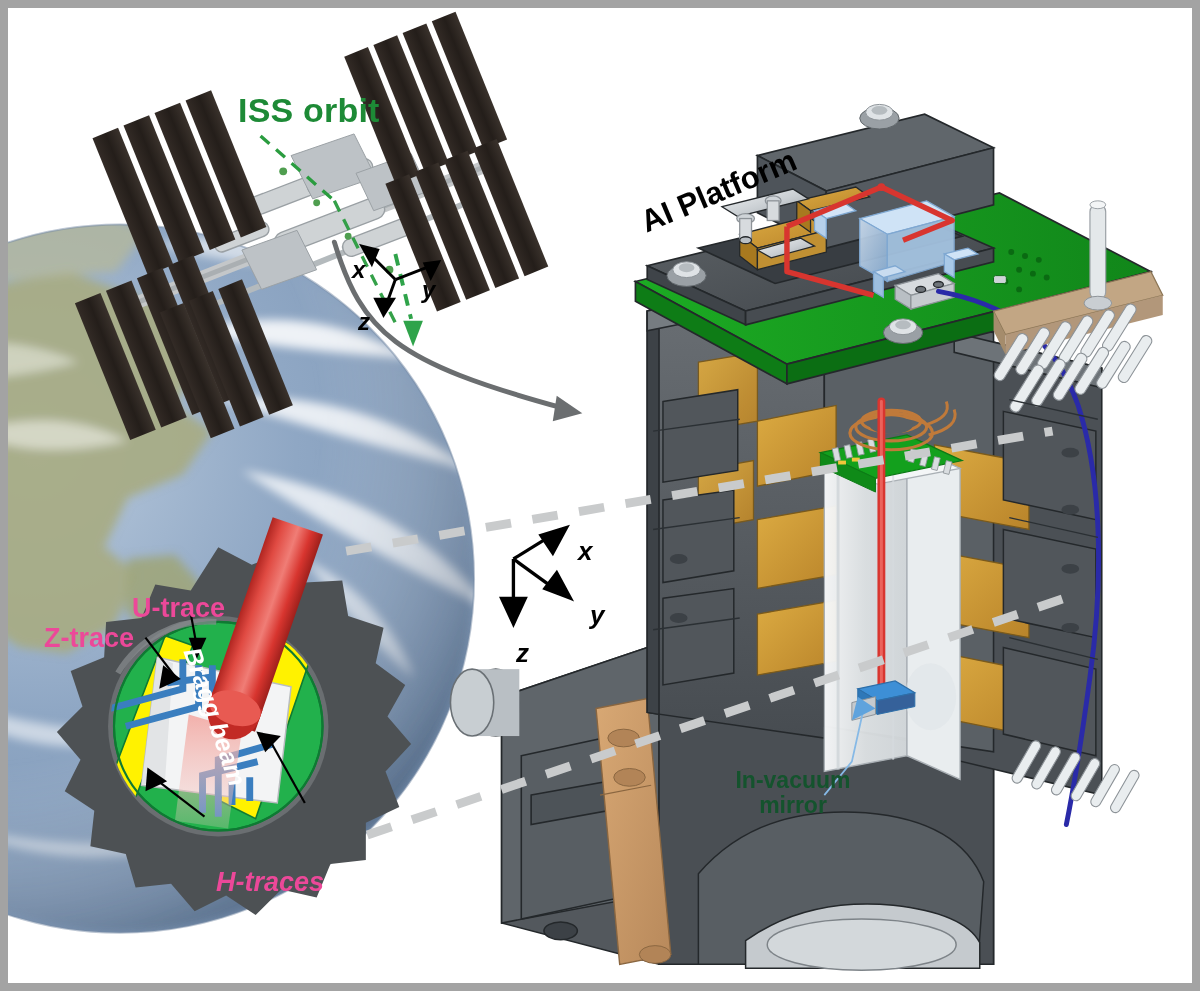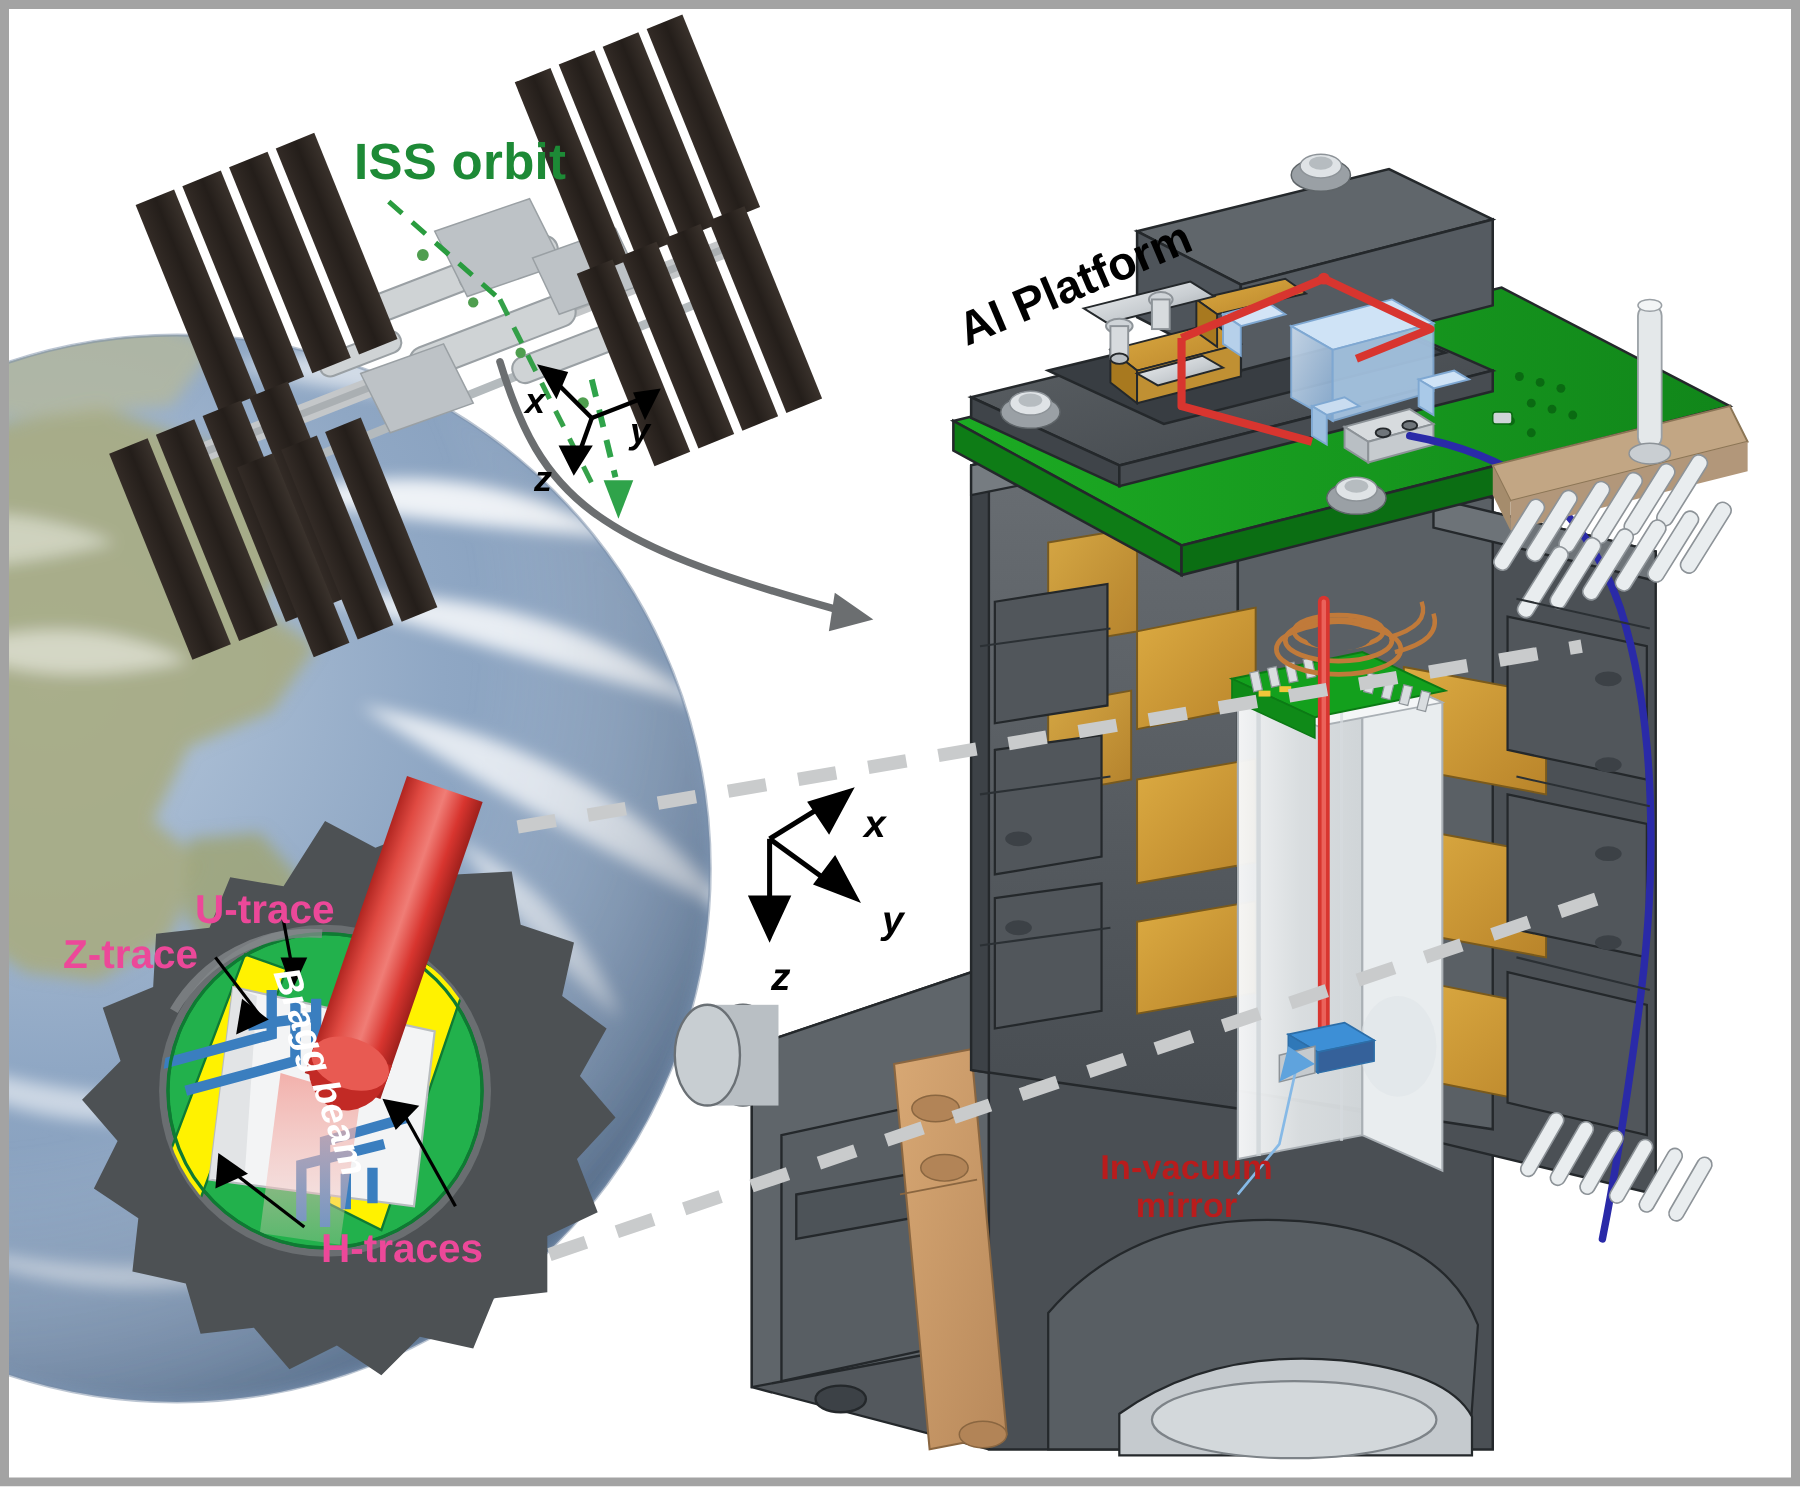--- a/index.html
+++ b/index.html
@@ -1,27 +1,27 @@
 <!DOCTYPE html>
 <html><head>
 <meta charset="utf-8">
 <style>
   html,body{margin:0;padding:0;background:#fff;}
   body{font-family:"Liberation Sans",sans-serif;}
   #figure{
     position:relative;width:1200px;height:991px;overflow:hidden;
-    background:#ffffff;border:6px solid #a3a3a3;box-sizing:border-box;
+    background:#ffffff;border:8px solid #a3a3a3;box-sizing:border-box;
   }
   .layer{position:absolute;left:0;top:0;width:100%;height:100%;}
   svg.layer{overflow:visible;}
   .lbl{position:absolute;white-space:nowrap;font-weight:700;line-height:1.08;}
   .lbl-iss{color:#1d8a36;font-size:34px;letter-spacing:.2px;}
   .lbl-ai{color:#000;font-size:31px;transform:rotate(-23deg);transform-origin:left top;}
   .lbl-white{color:#ec4899;font-size:27px;}
-  .lbl-mirror{color:#b91c1c;font-size:23px;text-align:center;}
+  .lbl-mirror{color:#14532d;font-size:23px;text-align:center;}
   .axis-l{position:absolute;font-style:italic;font-weight:700;color:#000;}
 </style>
 </head>
 <body>
 
 <div id="figure">
 
   <svg class="layer" viewBox="0 0 1200 991">
     <defs>
       <radialGradient id="gEarth" cx="38%" cy="32%" r="82%">
@@ -603,21 +603,21 @@
 
   <div class="lbl lbl-ai" style="left:628px;top:200px;">AI Platform</div>
 
   <div class="lbl lbl-mirror" style="left:700px;top:760px;width:170px;">
     <div>In-vacuum</div>
     <div>mirror</div>
   </div>
 
   <div class="lbl lbl-white" style="left:124px;top:586px;">U-trace</div>
   <div class="lbl lbl-white" style="left:36px;top:616px;text-align:right;">Z-trace</div>
-  <div class="lbl lbl-white" style="left:208px;top:812px;">H-traces</div>
+  <div class="lbl lbl-white" style="left:208px;top:860px;font-style:italic;">H-traces</div>
 
   <div class="lbl" style="left:196px;top:636px;color:#fff;font-size:25px;font-style:italic;
        transform:rotate(71deg);transform-origin:left top;">Bragg beam</div>
 
   <div class="axis-l" style="left:344px;top:248px;font-size:24px;">x</div>
   <div class="axis-l" style="left:414px;top:268px;font-size:24px;">y</div>
   <div class="axis-l" style="left:350px;top:300px;font-size:24px;">z</div>
 
   <div class="axis-l" style="left:570px;top:528px;font-size:26px;">x</div>
   <div class="axis-l" style="left:582px;top:592px;font-size:26px;">y</div>

